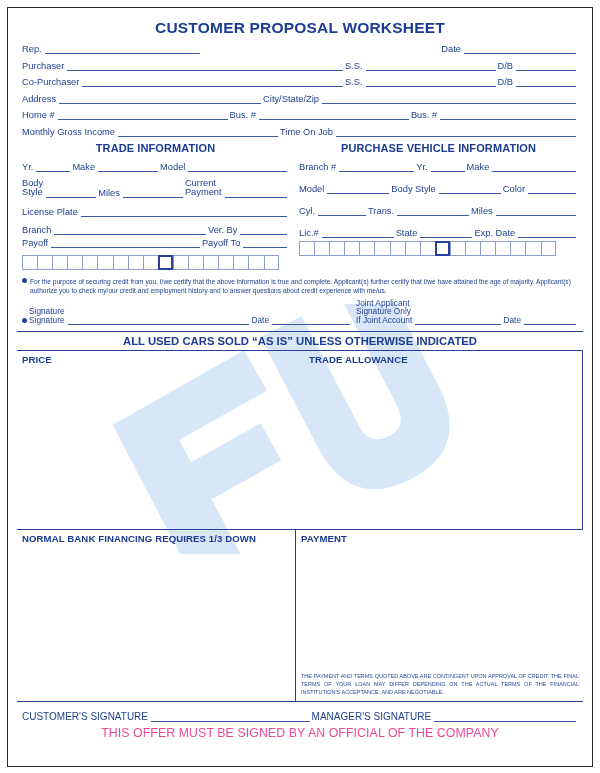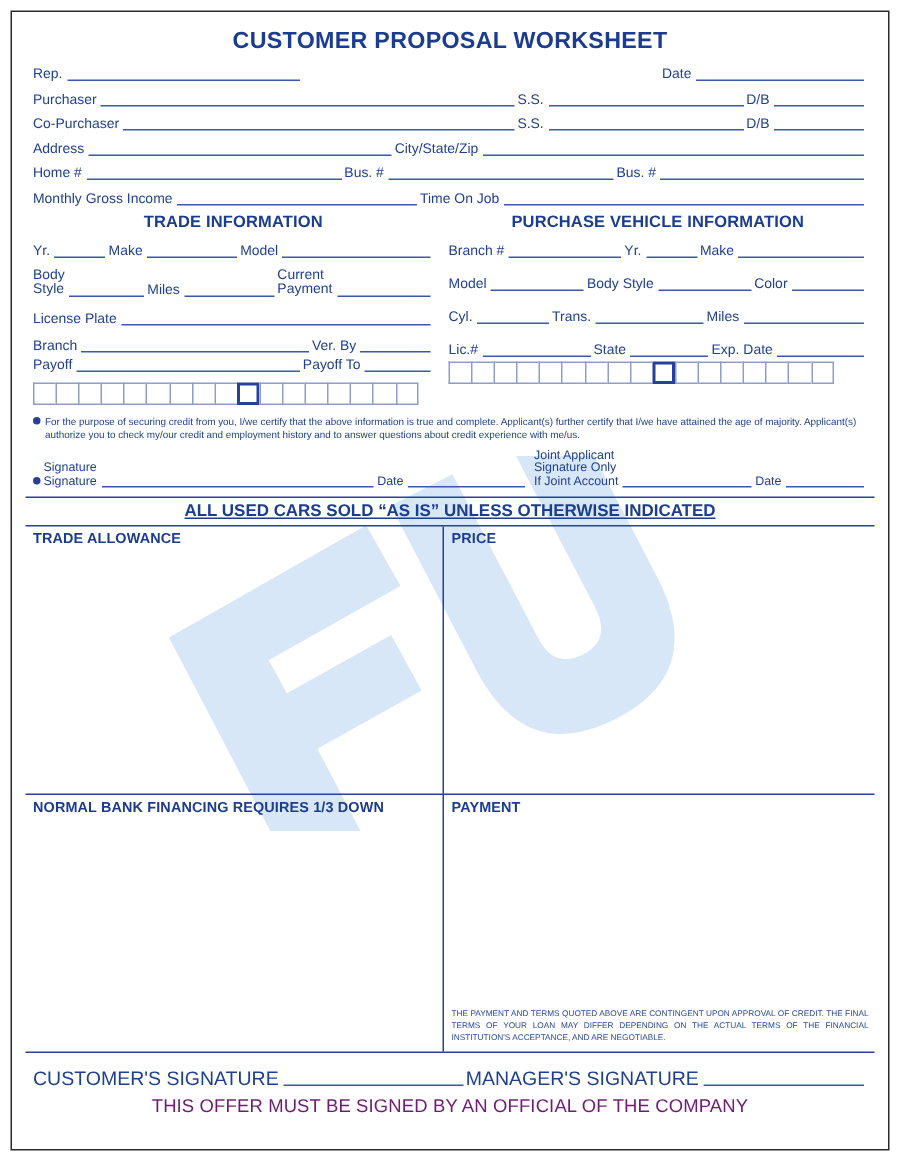--- a/index.html
+++ b/index.html
@@ -72,21 +72,21 @@
   }
   #sigrow{
     display:flex;align-items:flex-end;padding:3px 14px 0 14px;font-size:8.3px;
   }
   .sigcap{line-height:1.06;white-space:nowrap;}
 
   
   #asis{
     margin:6px 9px 0 9px;border-top:1.6px solid #27409c;
     border-bottom:1.6px solid #27409c;padding:2.5px 0 3px 0;
-    text-align:center;font-size:11.3px;font-weight:bold;color:#1b3c91;text-decoration:underline;
+    text-align:center;font-size:11.3px;font-weight:bold;color:#1b3c91;
   }
 
   
   #grid{margin:0 9px;position:relative;}
   .qrow{display:flex;}
   .qcell{position:relative;box-sizing:border-box;}
   .qcell.left{width:279px;border-right:1.6px solid #27409c;}
   .qcell.right{flex:1 1 auto;}
   .qtitle{
     font-size:9.6px;font-weight:bold;color:#1b3c91;
@@ -99,24 +99,24 @@
     position:absolute;left:5px;right:4px;bottom:4px;
     font-size:5.5px;line-height:1.5;text-align:justify;color:#2c49a0;
   }
 
   
   #request{
     padding:5px 14px 0 14px;font-size:9.2px;line-height:1.45;
     color:#1b3c91;
   }
   #custsig{
-    display:flex;align-items:center;padding:9px 14px 0 14px;font-size:13px;
+    display:flex;align-items:flex-start;padding:9px 14px 0 14px;font-size:10px;
   }
   #mustsign{
-    text-align:center;font-size:12.3px;color:#701a75;padding-top:4px;
+    text-align:center;font-size:12.3px;color:#ec4899;padding-top:4px;
     letter-spacing:.1px;
   }
 </style>
 </head>
 <body>
 
 <div id="page">
 <div id="frame">
 
   <div id="watermark">
@@ -336,25 +336,25 @@
       </span>
       <span class="fill" style="flex:1 1 90px;"></span>
       <span class="lbl">Date</span>
       <span class="fill" style="flex:0 0 52px;"></span>
     </div>
 
     <div id="asis">ALL USED CARS SOLD “AS IS” UNLESS OTHERWISE INDICATED</div>
 
     <div id="grid">
       <div class="qrow" id="qtop">
+        <div class="qcell right">
+          <div class="qtitle">PRICE</div>
+        </div>
         <div class="qcell left">
           <div class="qtitle">TRADE ALLOWANCE</div>
-        </div>
-        <div class="qcell right">
-          <div class="qtitle">PRICE</div>
         </div>
       </div>
       <div class="qrow" id="qbot">
         <div class="qcell left">
           <div class="qtitle">NORMAL BANK FINANCING REQUIRES 1/3 DOWN</div>
         </div>
         <div class="qcell right">
           <div class="qtitle">PAYMENT</div>
           <div id="paydisc">THE PAYMENT AND TERMS QUOTED ABOVE ARE CONTINGENT UPON APPROVAL OF CREDIT. THE FINAL TERMS OF YOUR LOAN MAY DIFFER DEPENDING ON THE ACTUAL TERMS OF THE FINANCIAL INSTITUTION'S ACCEPTANCE, AND ARE NEGOTIABLE.</div>
         </div>

